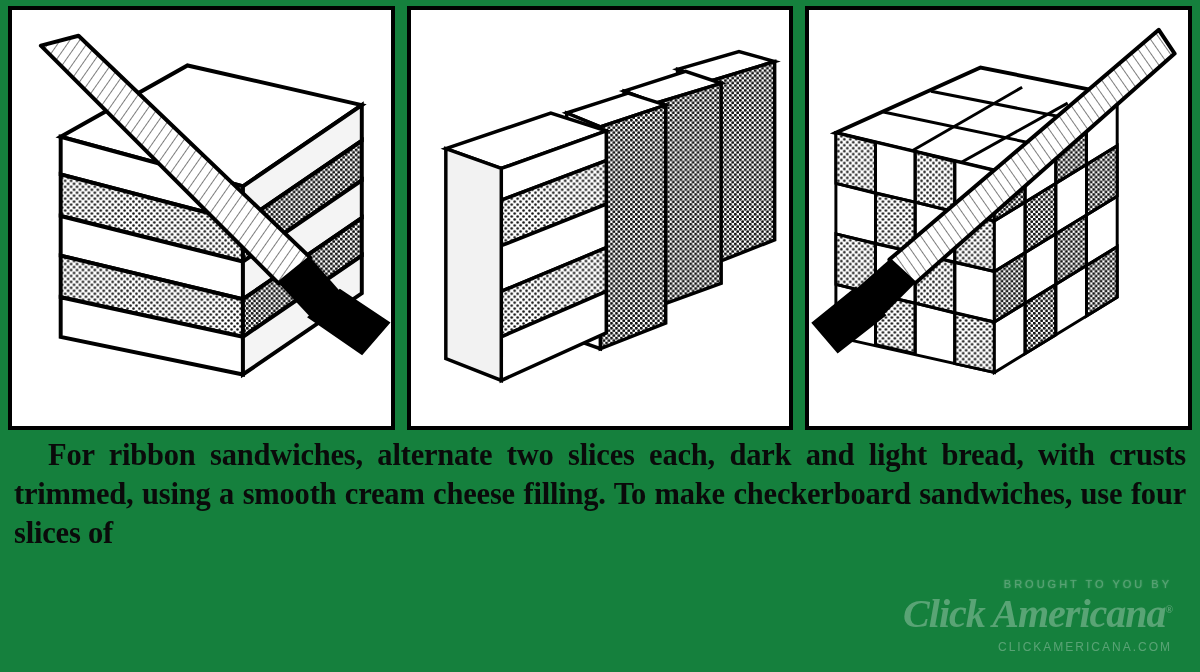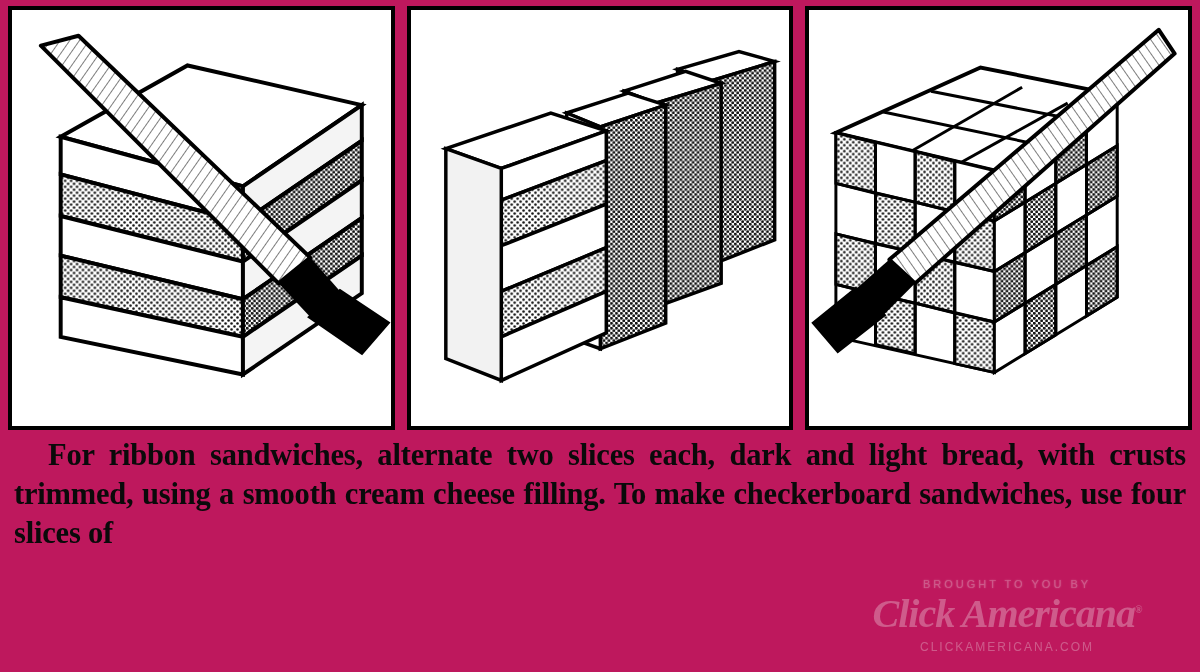--- a/index.html
+++ b/index.html
@@ -5,21 +5,21 @@
   html,body{margin:0;padding:0;}
   body{
     width:1200px;height:672px;
     background:#ffffff;
     font-family:"Liberation Serif", serif;
     overflow:hidden;
     position:relative;
   }
   #page{
     position:absolute;inset:0;
-    background:#be185d;
+    background:#15803d;
   }
   .panels{
     position:absolute;
     left:8px;top:6px;
     width:1184px;height:424px;
     display:flex;
     gap:12px;
   }
   .panel{
     position:relative;
@@ -49,21 +49,21 @@
   }
   .col p{margin:0;}
   .col .first{ text-indent:34px; }
   .watermark{
     position:absolute;
     right:28px;bottom:4px;
     width:330px;height:92px;
     opacity:0.30;
     pointer-events:none;
     color:#ffffff;
-    text-align:center;
+    text-align:right;
     font-family:"Liberation Sans", sans-serif;
     mix-blend-mode:normal;
   }
   .wm-top{
     font-size:11px;letter-spacing:3px;
     color:#f2f2f2;
     text-shadow:0 0 2px rgba(255,255,255,.9);
     margin-top:2px;
   }
   .wm-mid{

